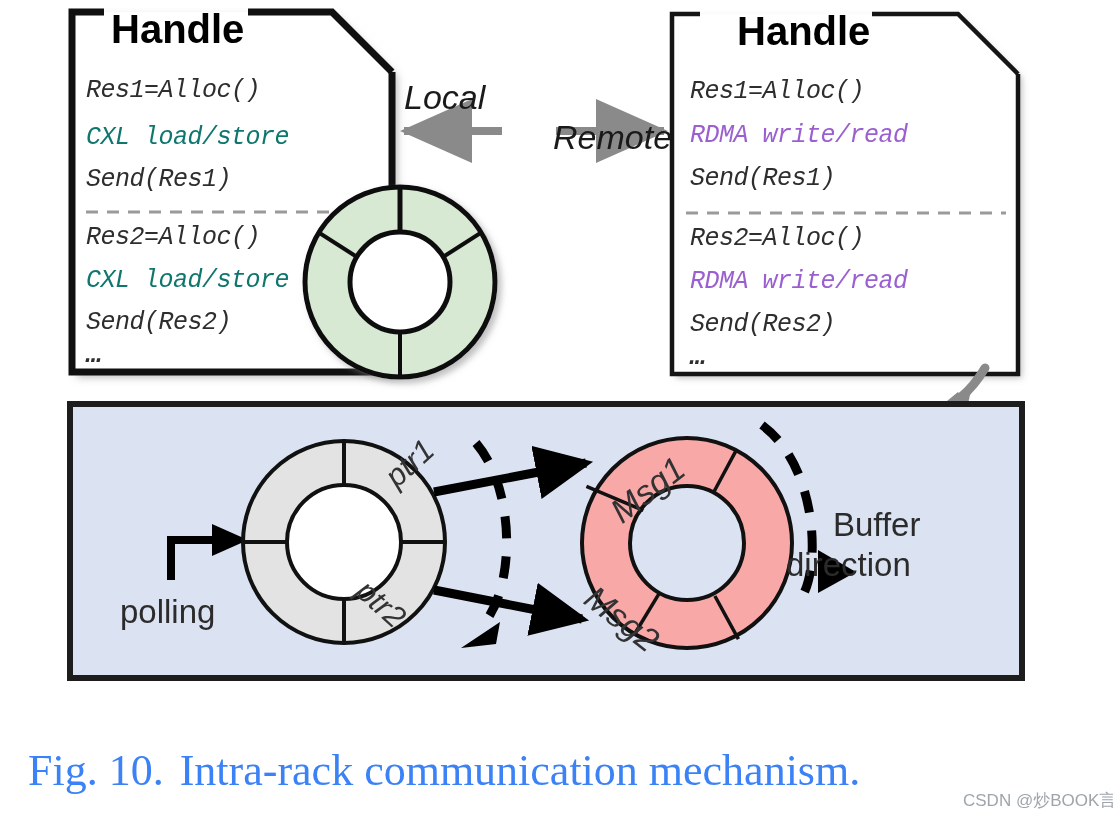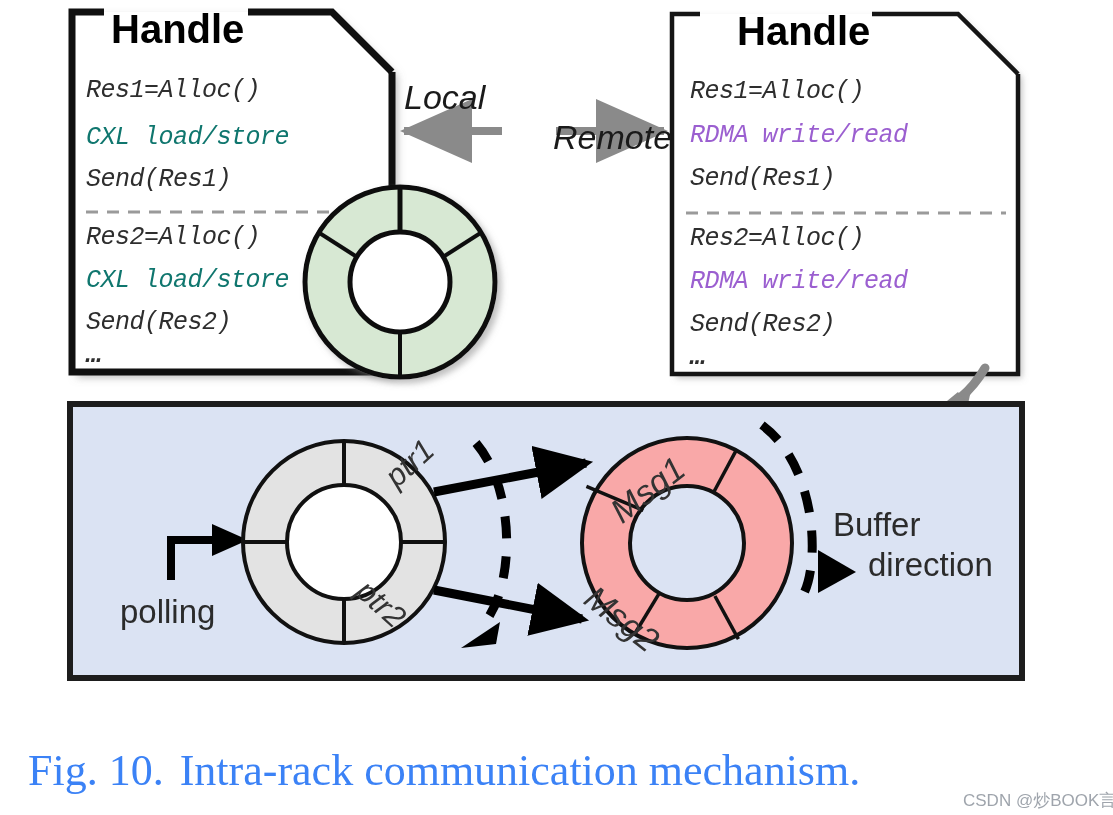--- a/index.html
+++ b/index.html
@@ -228,21 +228,21 @@
 
   <div class="txt panel-label" style="left:120px; top:593px;text-align:center;">polling</div>
 
   <div class="txt ring-tag" style="left:378px; top:468px; transform: rotate(-42deg); transform-origin: left top;">ptr1</div>
   <div class="txt ring-tag" style="left:373px; top:573px; transform: rotate(42deg); transform-origin: left top;">ptr2</div>
 
   <div class="txt ring-tag" style="left:603px; top:500px; font-size:34px; transform: rotate(-38deg); transform-origin: left top;">Msg1</div>
   <div class="txt ring-tag" style="left:601px; top:578px; font-size:34px; transform: rotate(38deg); transform-origin: left top;">Msg2</div>
 
   <div class="txt panel-label" style="left:833px; top:506px;">Buffer</div>
-  <div class="txt panel-label" style="left:868px; top:546px;">direction</div>
+  <div class="txt panel-label" style="left:786px; top:546px;">direction</div>
 
   <div class="caption" style="left:28px; top:745px;">
     <span class="cap-num">Fig. 10.</span><span>Intra-rack communication mechanism.</span>
   </div>
 
   <div class="watermark" style="left:963px; top:789px;">CSDN @炒BOOK言</div>
 
 </div>
 
 </body></html>

